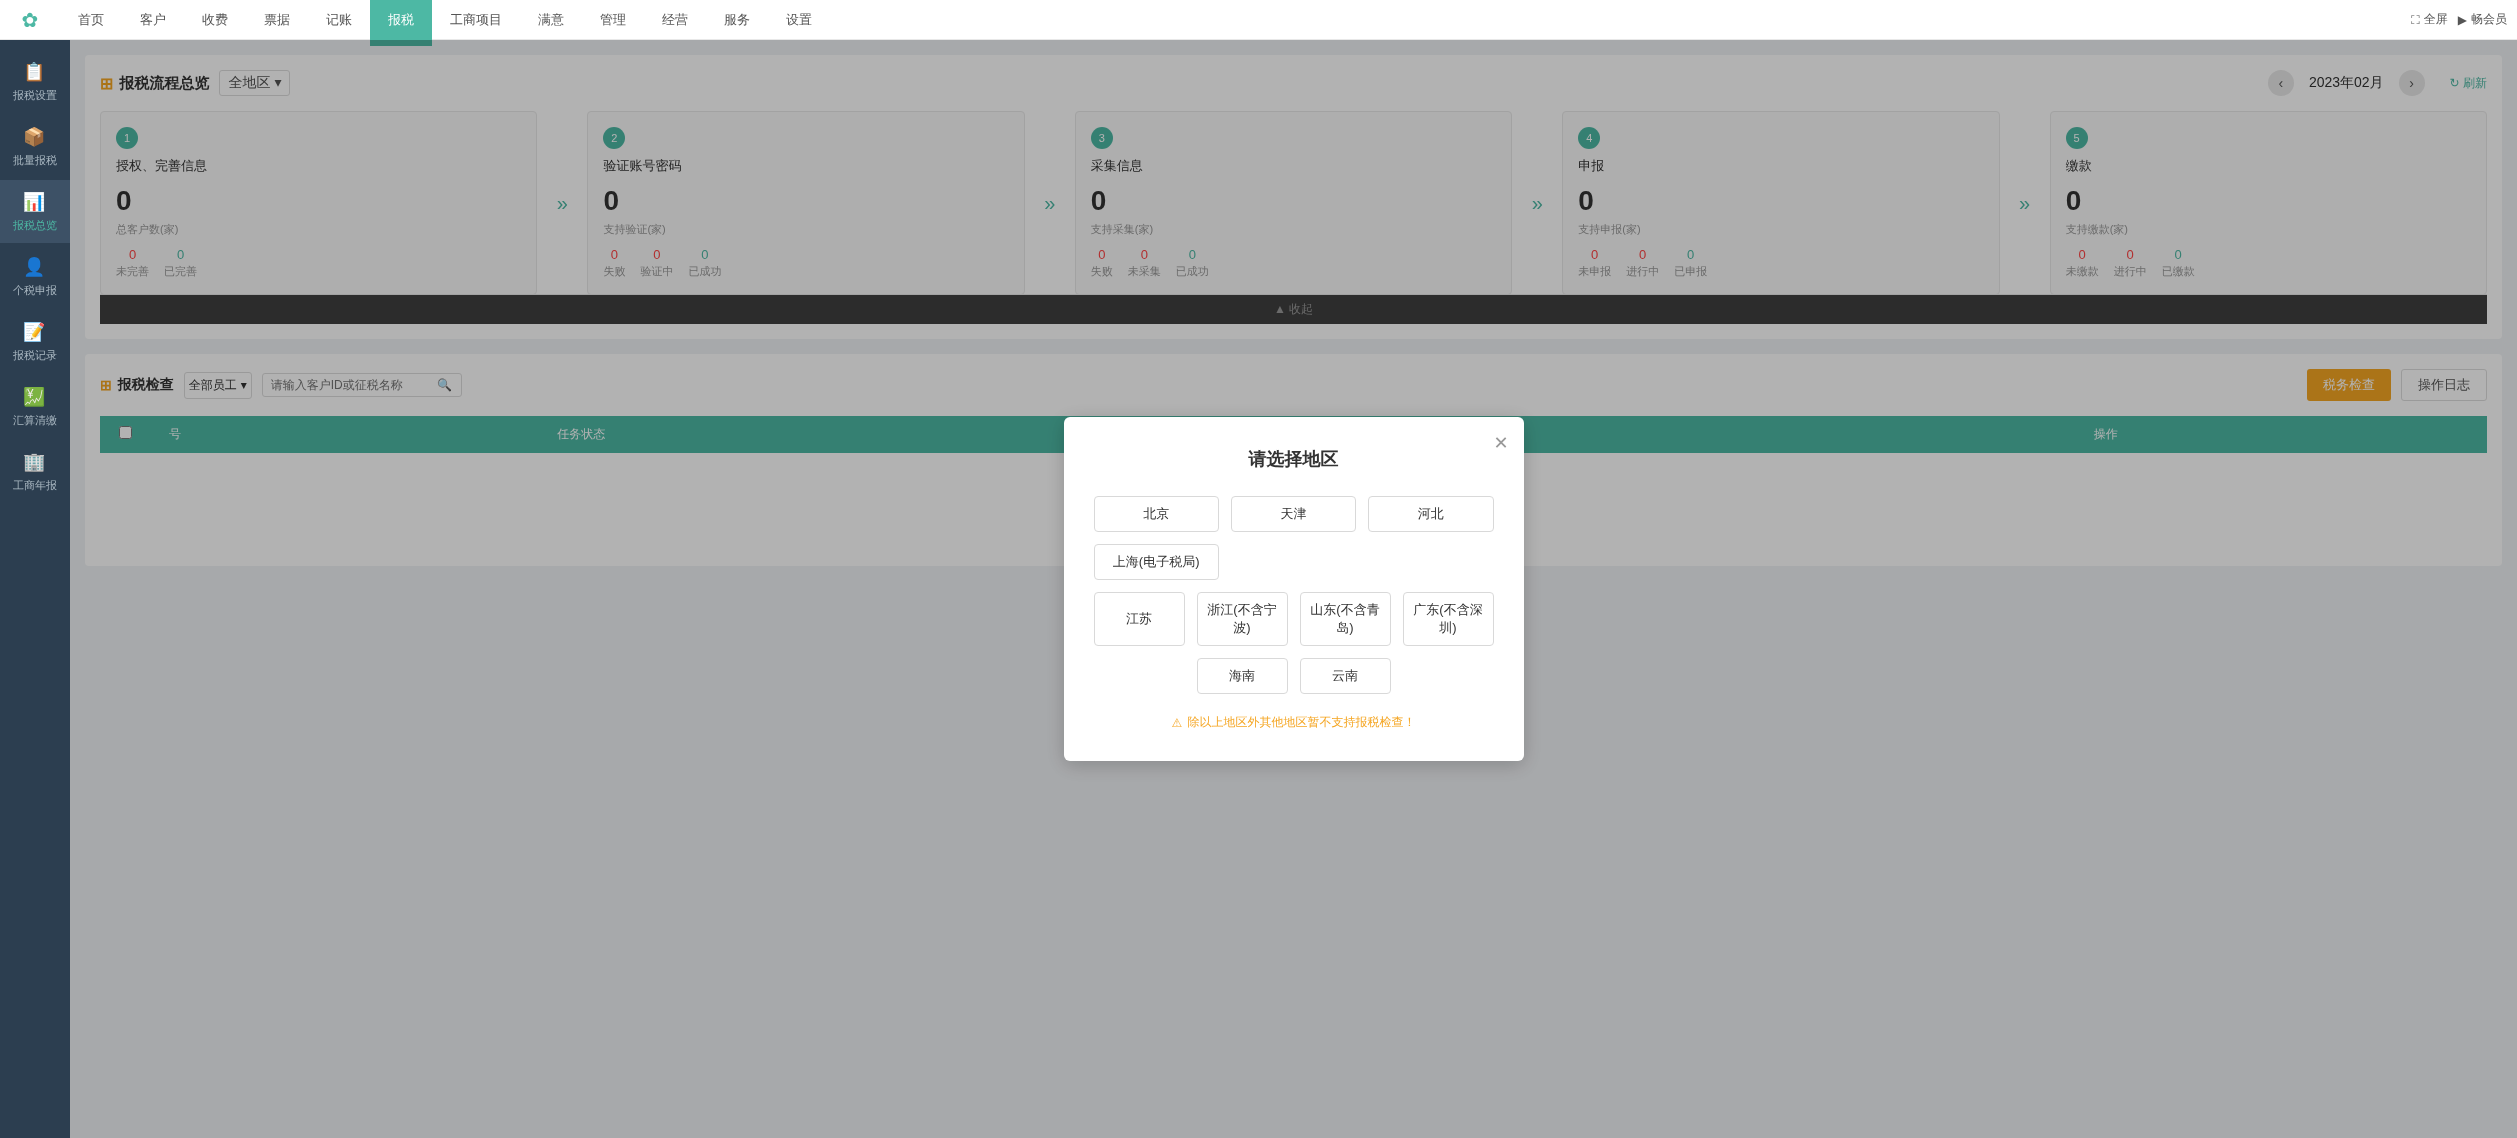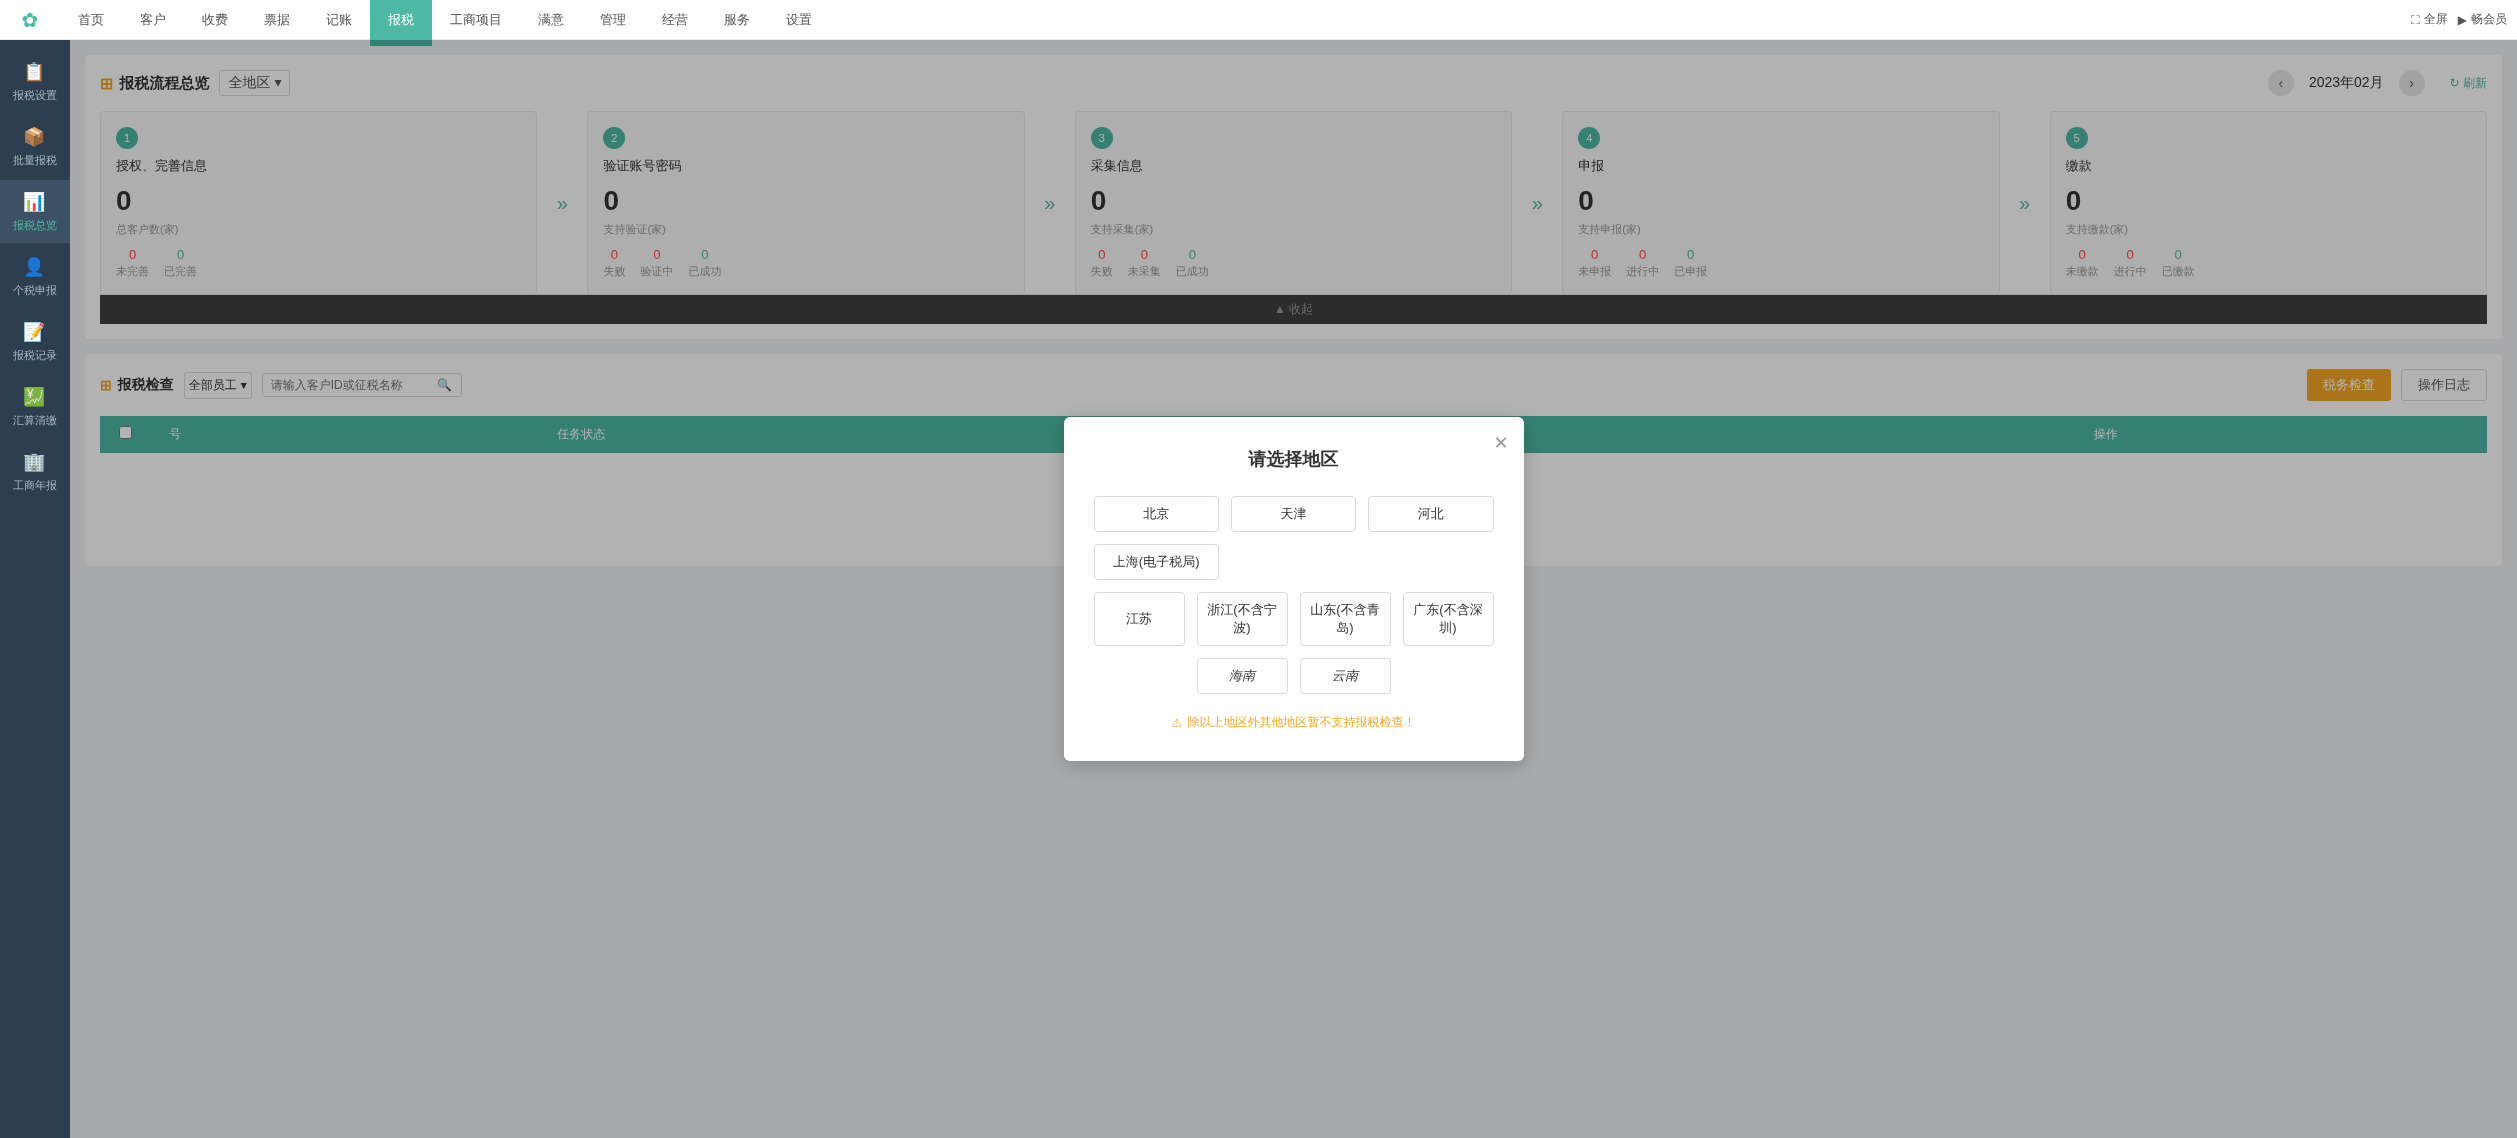--- a/index.html
+++ b/index.html
@@ -395,21 +395,20 @@
       margin-bottom: 12px;
     }
     .region-row-3 {
       display: flex;
       justify-content: center;
       gap: 12px;
       margin-bottom: 20px;
     }
     .region-row-3 .region-btn {
       width: calc(25% - 9px);
-      font-style: italic;
     }
     .modal-warning {
       color: #f5a623;
       font-size: 12px;
       text-align: center;
       display: flex;
       align-items: center;
       justify-content: center;
       gap: 5px;
     }

